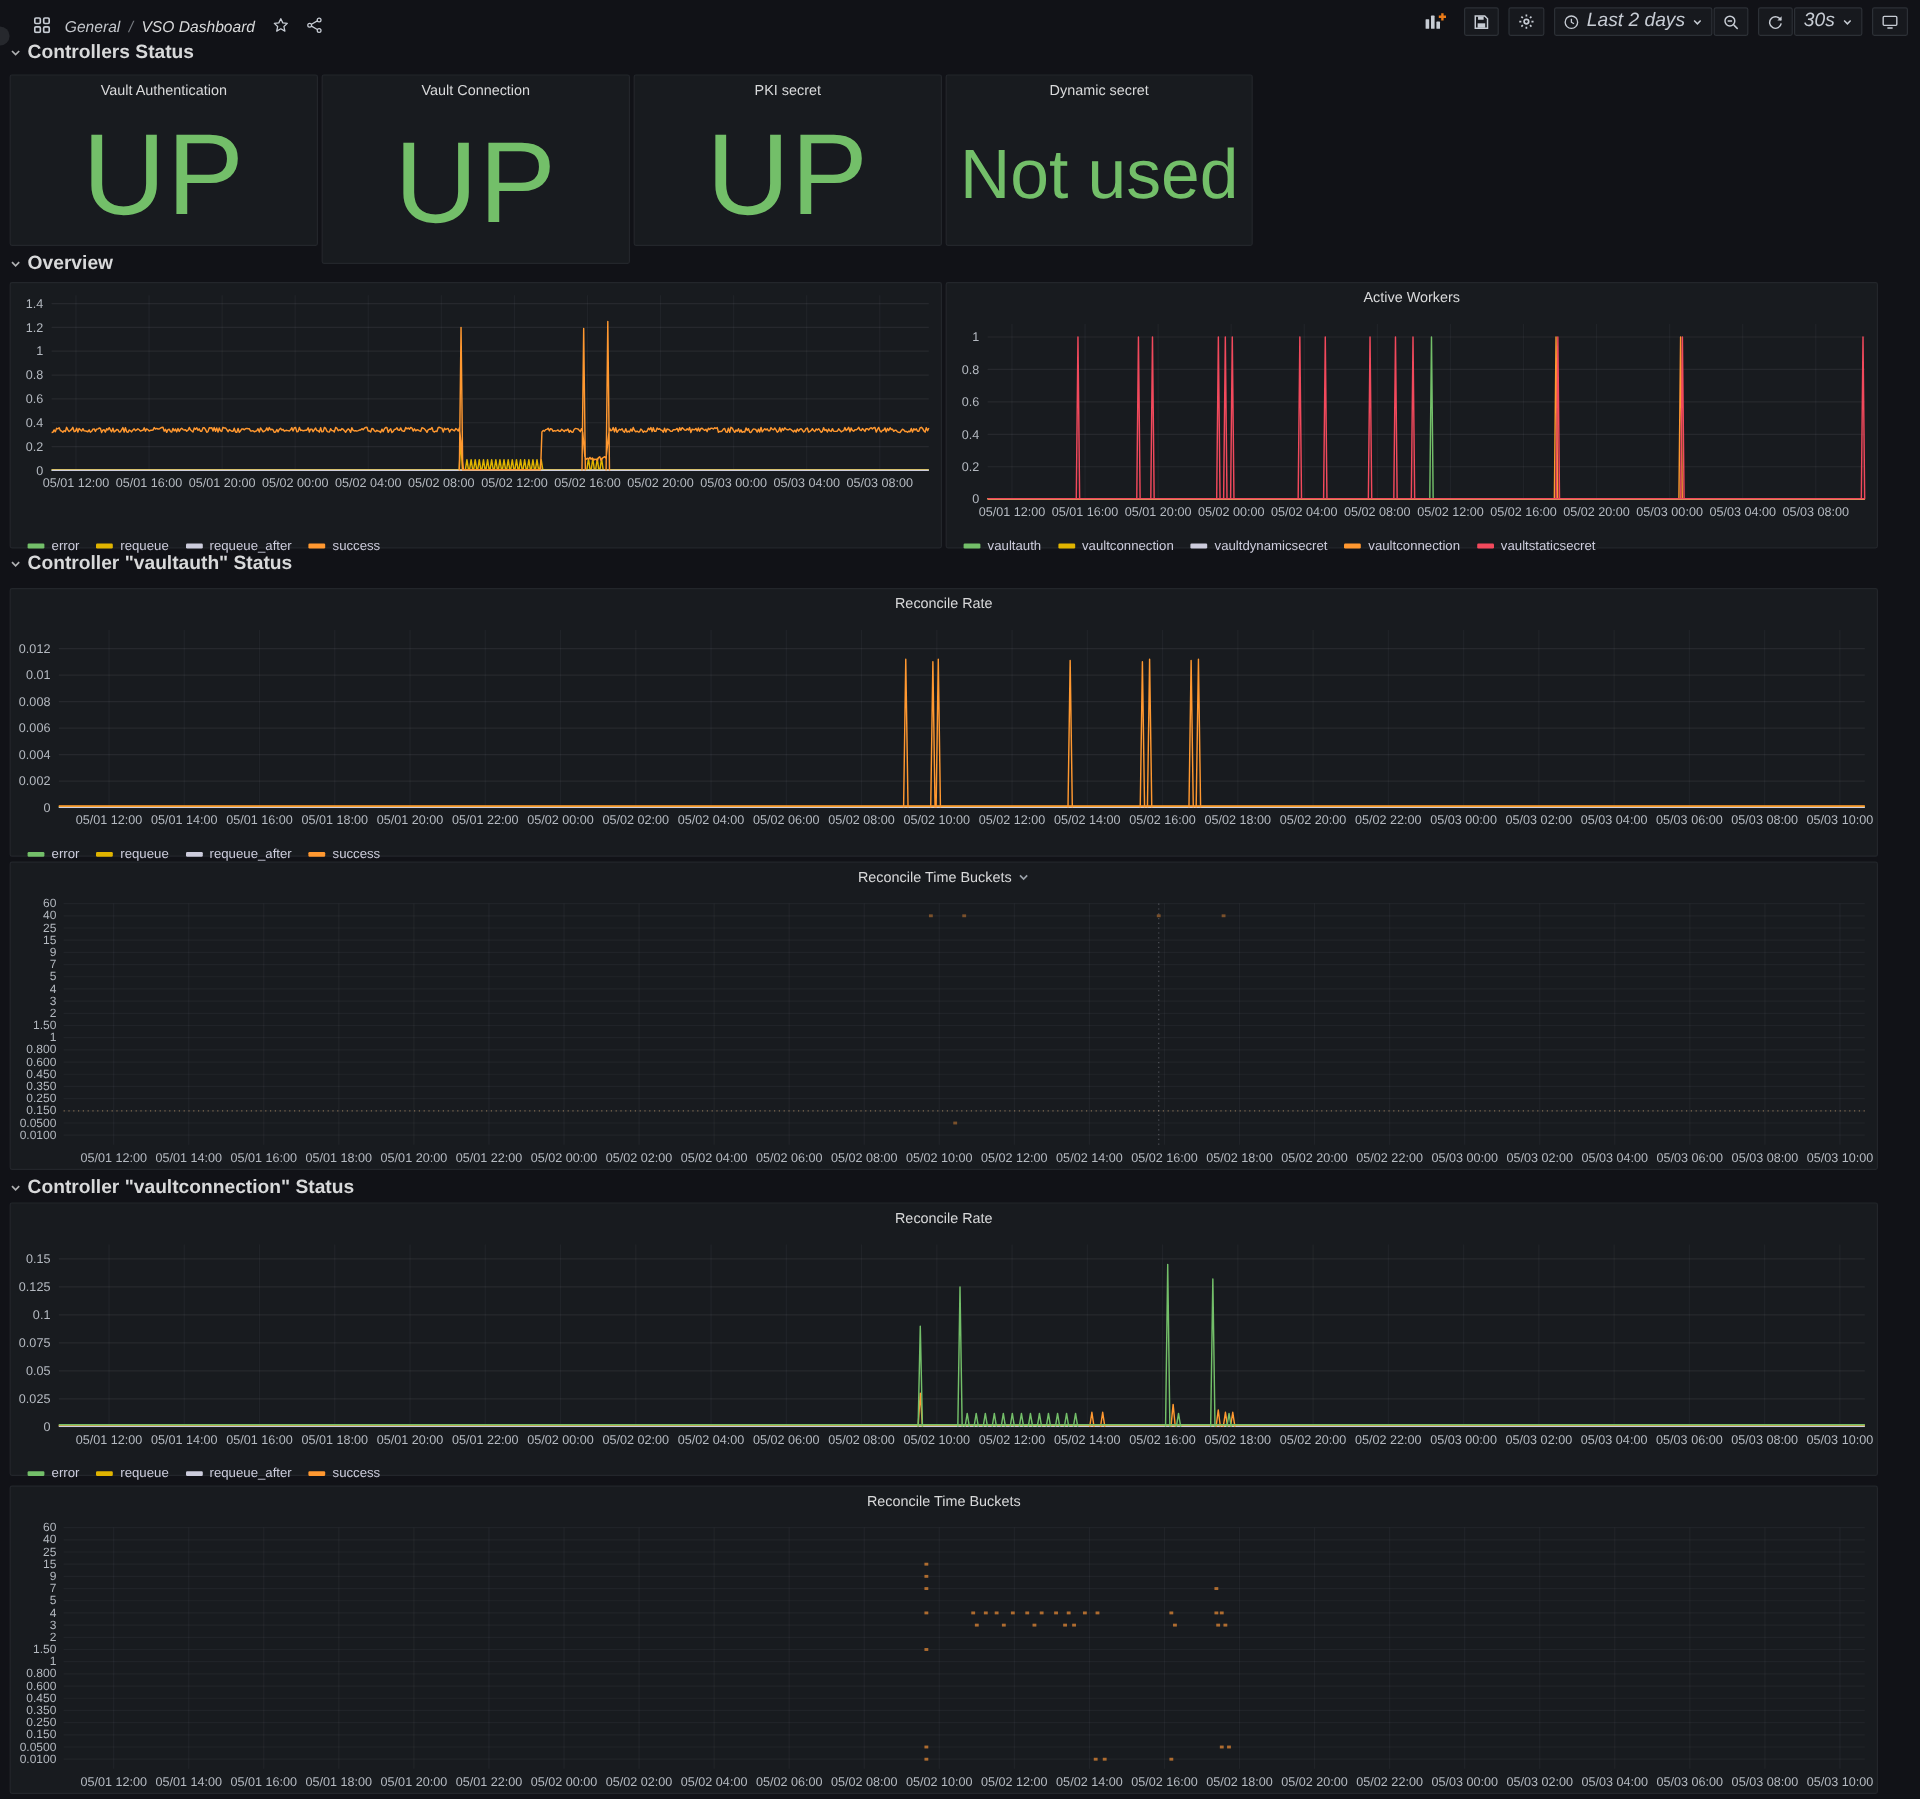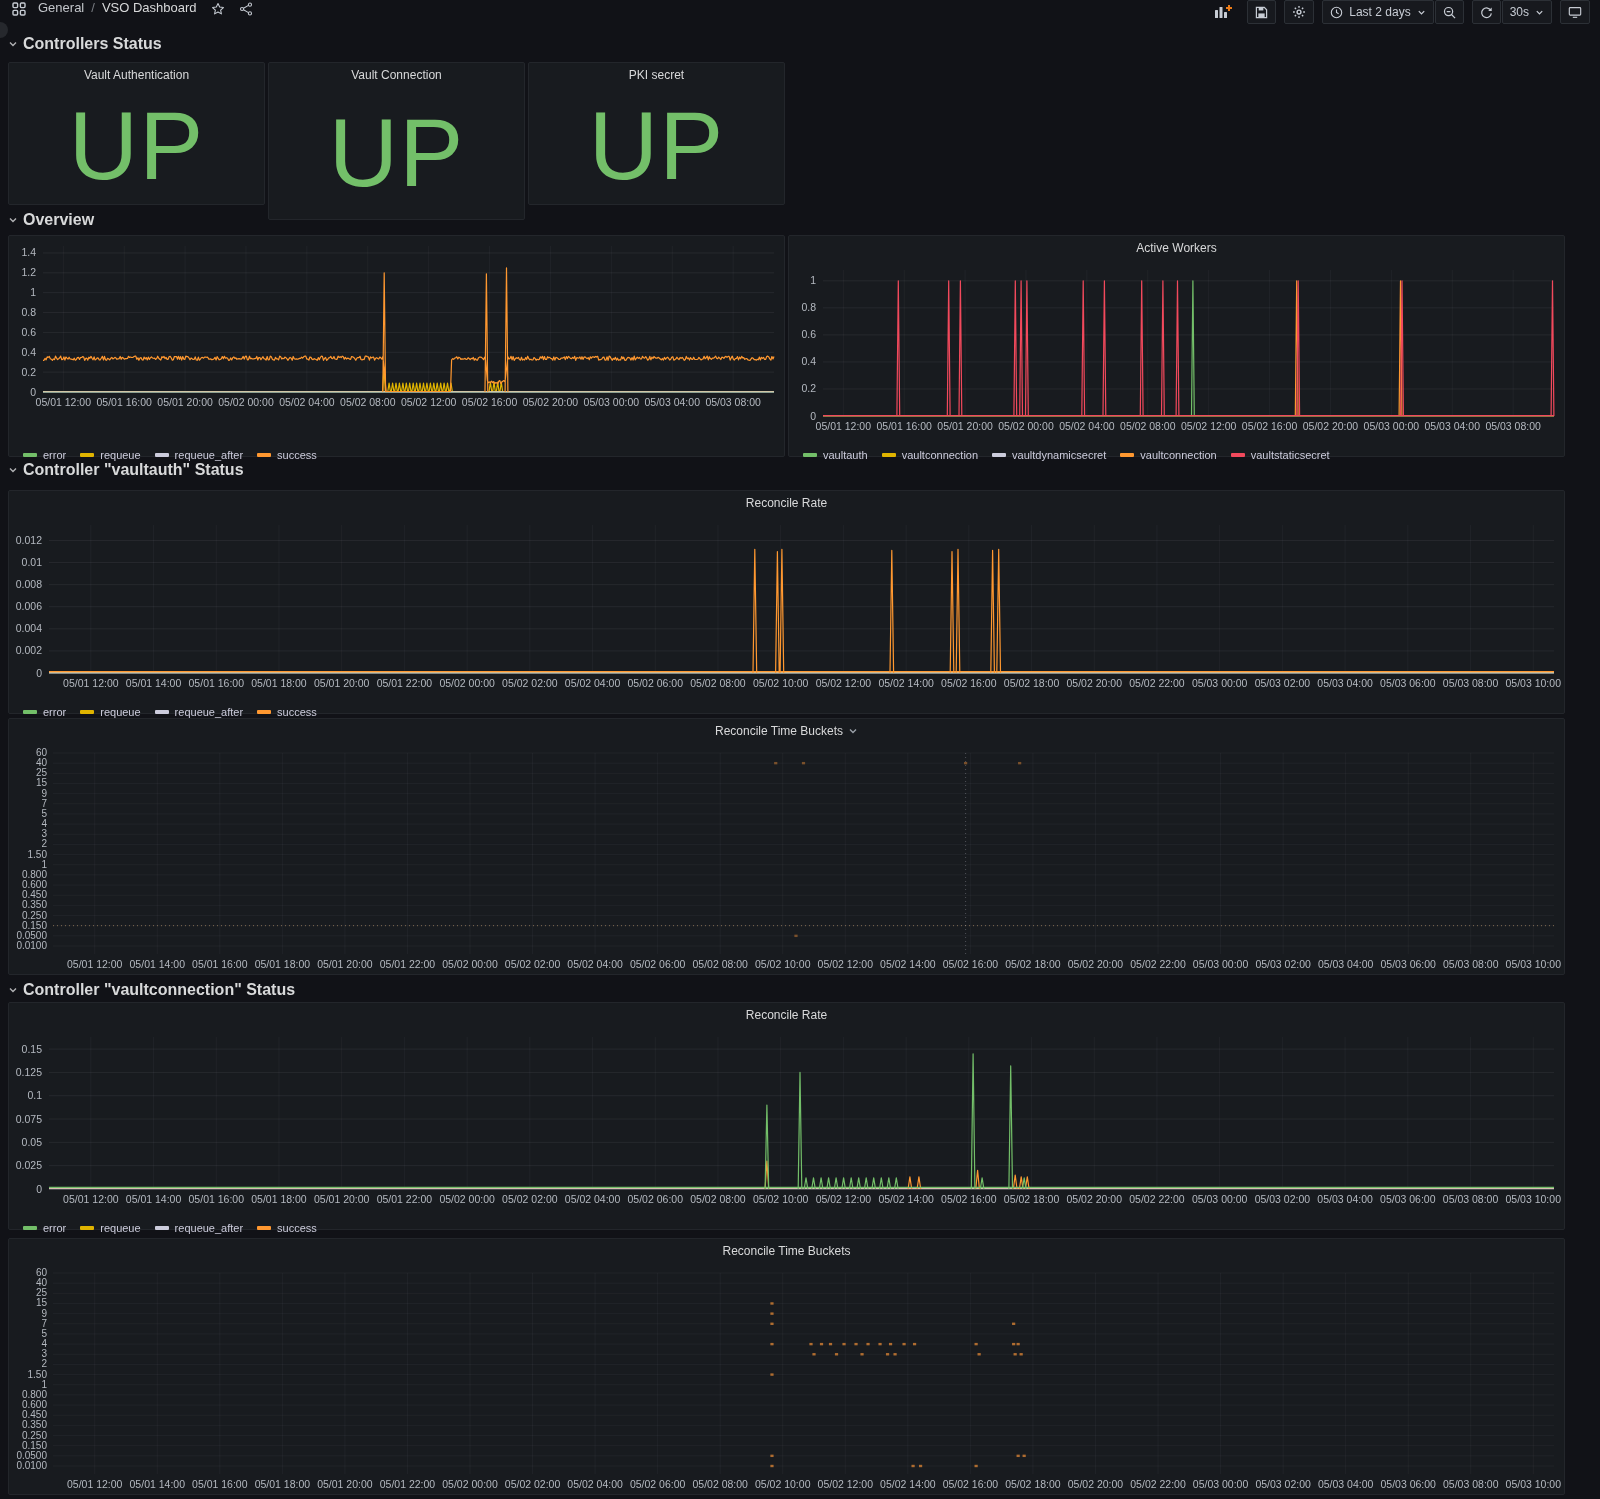--- a/index.html
+++ b/index.html
@@ -1,31 +1,31 @@
 <!DOCTYPE html>
 <html><head>
 <meta charset="utf-8">
 <style>
   * { margin:0; padding:0; box-sizing:border-box; }
   html,body { width:1600px; height:1499px; background:#111217; overflow:hidden;
               font-family:"Liberation Sans", sans-serif; color:#d8d9da; }
   .stage { position:relative; width:1600px; height:1499px; }
 
   
-  .topnav { position:absolute; top:0; left:0; right:0; height:30px; display:flex;
-            align-items:flex-start; padding:0 10px; }
+  .topnav { position:absolute; top:0; left:16px; right:0; height:30px; display:flex;
+            align-items:flex-end; padding:0 10px;font-style:italic; }
   .crumb { font-size:13px; color:#d8d9da; }
   .crumb-dim { color:#c3c6cb; }
   .sep { color:#787c82; margin:0 7px; font-size:13px; }
   .nav-ic { display:inline-flex; align-items:center; justify-content:center; width:18px; height:18px; }
   .nav-ic svg { display:block; }
   .nav-right { margin-left:auto; display:flex; align-items:center; gap:8px; }
   .tbtn { display:flex; align-items:center; gap:6px; height:24px; padding:4px 7px;
           background:#17191e; border:1px solid #2c3036; border-radius:2px; color:#c7ccd4;
-          font-size:12px; cursor:pointer; }
+          font-size:16px; cursor:pointer; }
   .tgroup { display:flex; gap:1px; }
   .edge-notch { position:absolute; left:-8px; top:22px; width:16px; height:16px;
                 border-radius:50%; background:#26282d; }
 
   
   .section-h { position:absolute; left:8px; display:flex; align-items:center; gap:5px;
                font-size:16px; font-weight:bold; color:#d8d9da; height:16px; }
   .section-h svg { opacity:.8; }
 
   
@@ -181,20 +181,28 @@
     <div class="stat-body">
         <span class="stat-value stat-up">UP</span>
       </div>
   </div>
   <div class="panel" style="top:62px;left:528px;width:257px;height:143px">
     <div class="panel-title">
         <span>PKI secret</span>
       </div>
     <div class="stat-body">
         <span class="stat-value stat-up">UP</span>
+      </div>
+  </div>
+  <div class="panel" style="top:62px;left:788px;width:256px;height:143px">
+    <div class="panel-title">
+        <span>Dynamic secret</span>
+      </div>
+    <div class="stat-body">
+        <span class="stat-value stat-text">Not used</span>
       </div>
   </div>
 
   <div class="section-h" style="top:212px">
     <svg width="10" height="10" viewBox="0 0 10 10">
         <path d="M2 3.5l3 3 3-3" fill="none" stroke="#d8d9da" stroke-width="1.4"></path>
       </svg>
     <span>Overview</span>
   </div>
 

